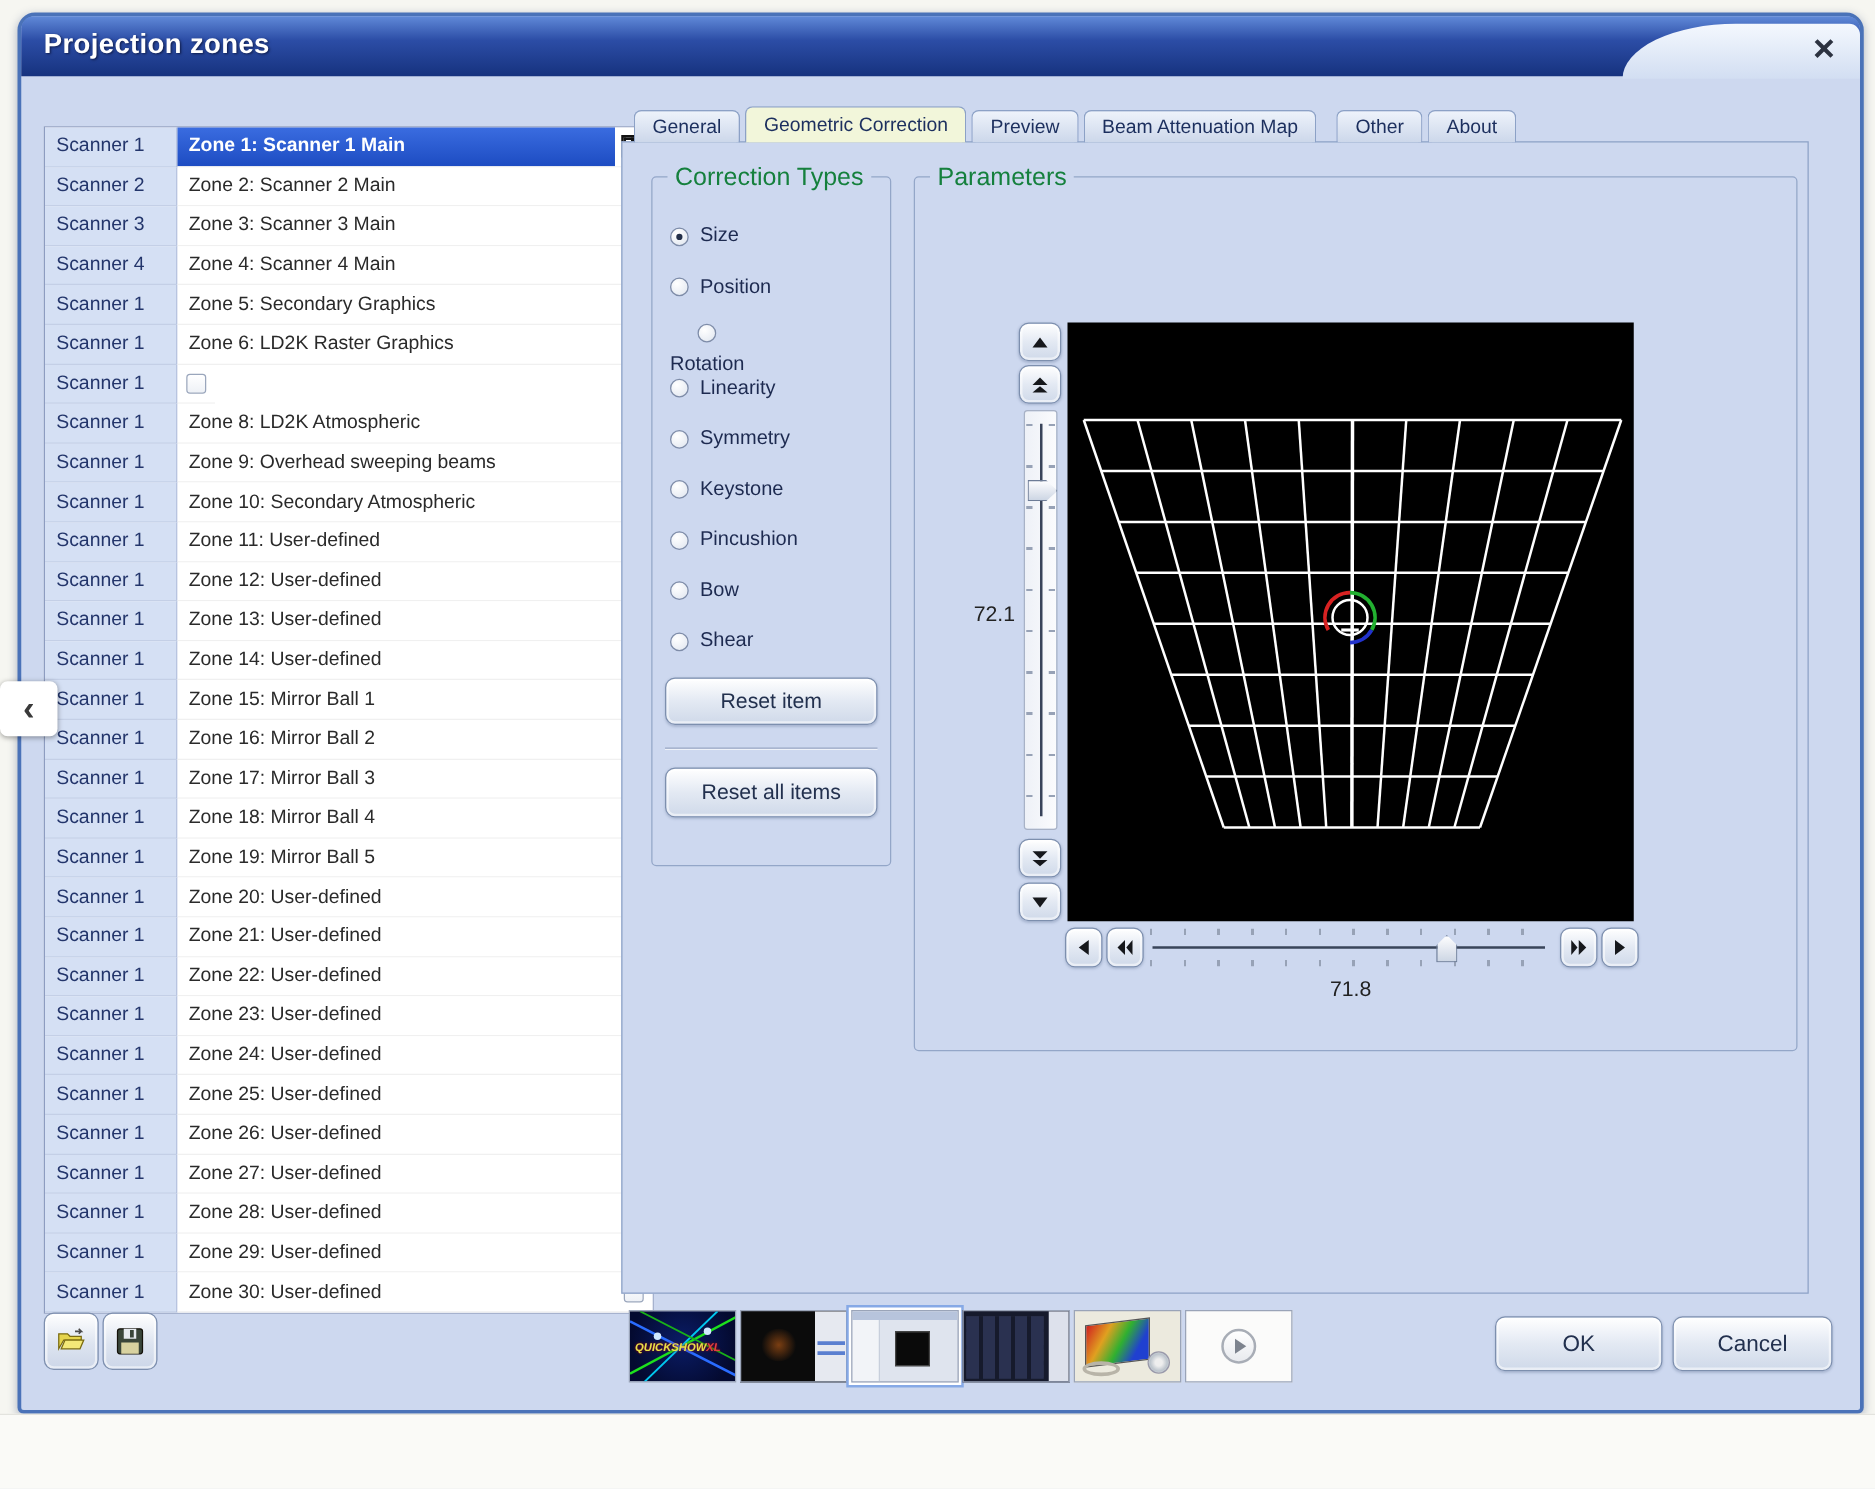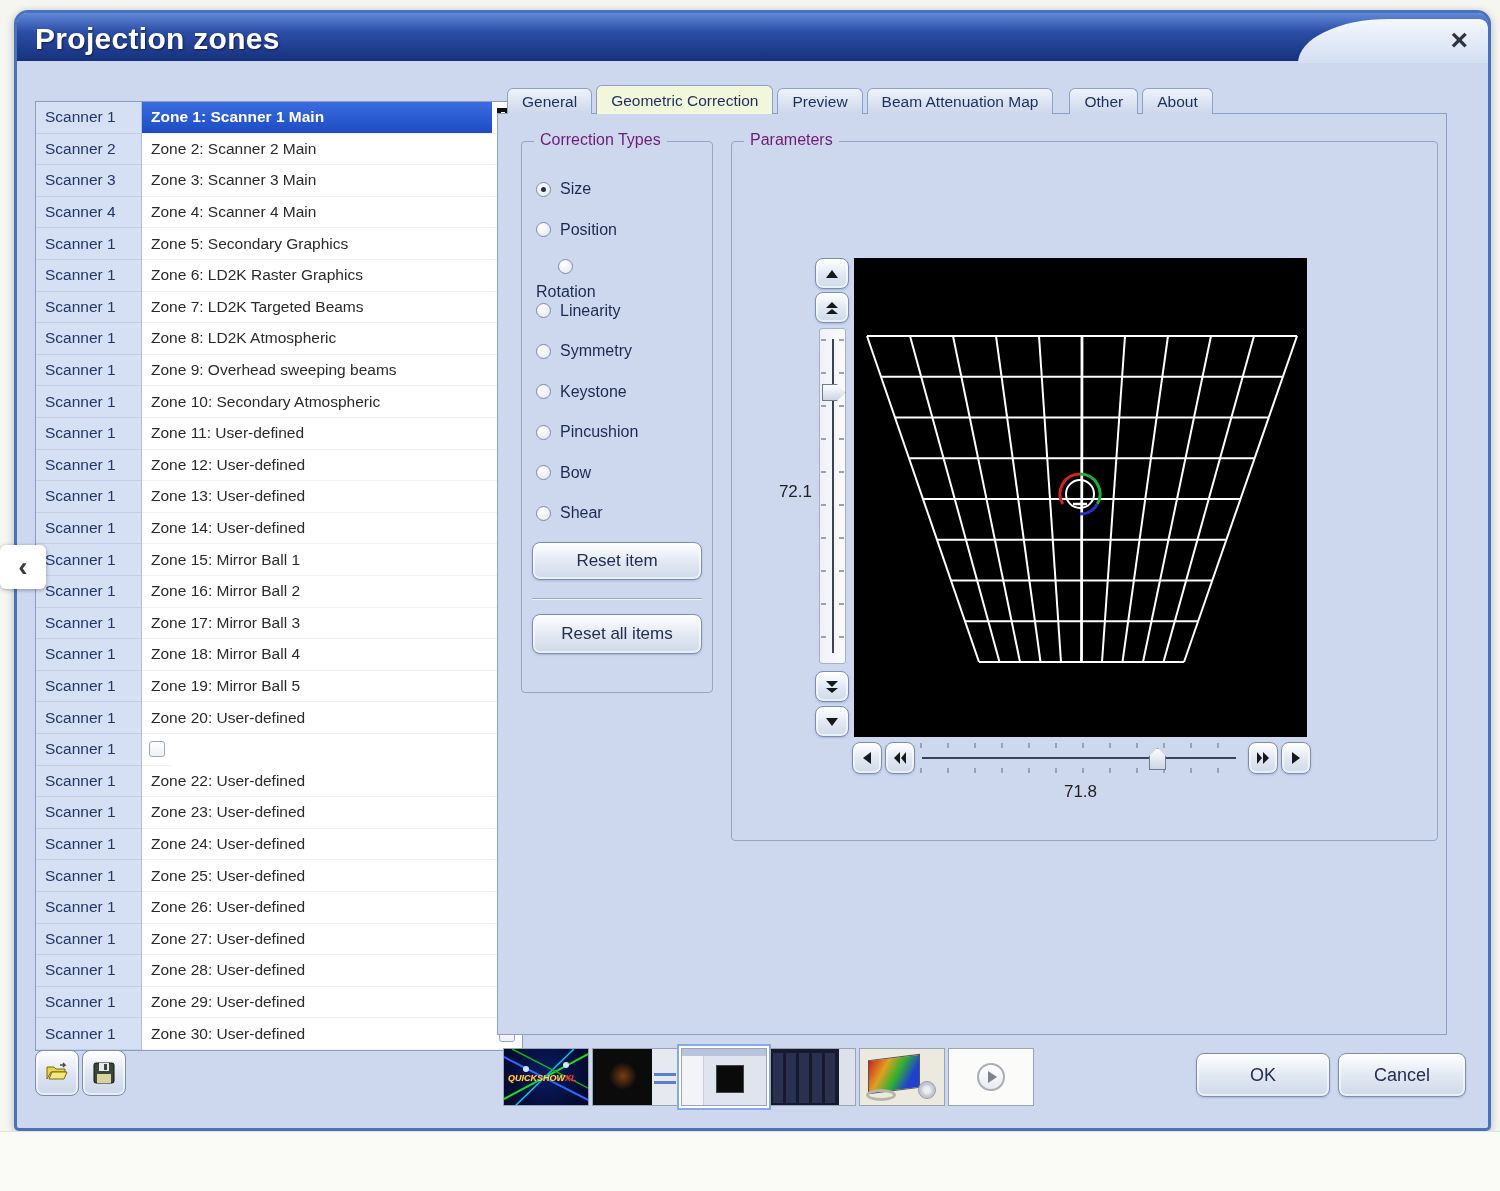--- a/index.html
+++ b/index.html
@@ -5,21 +5,21 @@
   html,body{margin:0;padding:0;}
   body{width:1500px;height:1191px;background:#f6f6f1;font-family:"Liberation Sans",sans-serif;overflow:hidden;position:relative;}
   *{box-sizing:border-box;}
 
   
   .dialog{position:absolute;left:14px;top:10px;width:1477px;height:1121px;
     background:#cdd8ef;border:3px solid #4a72b8;border-radius:14px 14px 5px 5px;
     box-shadow:0 2px 8px rgba(40,60,110,.35);}
   .titlebar{position:relative;height:48px;border-radius:10px 10px 0 0;
     background:linear-gradient(180deg,#6089d8 0%,#2c4da6 40%,#16327e 100%);}
-  .titlebar .title{position:absolute;left:18px;top:9px;color:#fff;font-size:30px;font-weight:bold;
+  .titlebar .title{position:absolute;left:18px;top:9px;color:#fff;font-size:22px;font-weight:bold;
     text-shadow:1px 1px 2px rgba(0,0,20,.6);letter-spacing:.3px;}
   .swoosh{position:absolute;right:0;top:6px;bottom:-2px;width:190px;
     background:linear-gradient(180deg,#f4f8fe 0%,#d2def2 100%);
     border-top-left-radius:95px 46px;border-top-right-radius:9px;}
   .swoosh .close-x{position:absolute;right:20px;top:2px;font-size:30px;font-weight:600;color:#2c3240;cursor:default;line-height:38px;}
 
   
   .zone-list{position:absolute;left:18px;top:88px;width:488px;height:950px;
     background:#fff;border:1px solid #8d9cc0;display:grid;grid-template-rows:repeat(30,1fr);}
   .zrow{display:flex;align-items:stretch;min-height:0;}
@@ -48,21 +48,21 @@
   .tab.active{background:#f2f6da;height:29px;padding-top:6px;font-size:15.5px;}
   .tab.gap{margin-left:12px;}
 
   
   .tabpage{position:absolute;left:480px;top:100px;width:950px;height:922px;
     border:1px solid #8ca1c6;background:#cdd8ef;z-index:1;}
 
   
   .groupbox{position:absolute;border:1px solid #93a6c8;border-radius:4px;}
   .groupbox .legend{position:absolute;top:-11px;left:12px;background:#cdd8ef;padding:0 6px;
-    color:#701a75;font-size:16px;}
+    color:#15803d;font-size:20px;}
   .gb-correction{left:23px;top:27px;width:192px;height:552px;}
   .gb-params{left:233px;top:27px;width:707px;height:700px;}
 
   
   .radio-row{position:absolute;left:14px;display:flex;align-items:center;gap:9px;height:22px;cursor:default;}
   .radio-circle{width:15px;height:15px;border-radius:50%;border:1px solid #7e8ca8;
     background:radial-gradient(circle at 35% 30%,#fff,#dfe5ef);position:relative;flex:none;}
   .radio-circle.on::after{content:"";position:absolute;left:4px;top:4px;width:5px;height:5px;border-radius:50%;background:#24304a;}
   .radio-label{color:#1d2a50;font-size:16px;}
 
@@ -194,21 +194,20 @@
       </div>
       <div class="zrow">
         <div class="scanner">Scanner 1</div>
         <div class="zone">Zone 6: LD2K Raster Graphics</div>
         <div class="chk">
           <span class="checkbox"></span>
         </div>
       </div>
       <div class="zrow">
         <div class="scanner">Scanner 1</div>
-        <div class="zone">Zone 7: LD2K Targeted Beams</div>
         <div class="chk">
           <span class="checkbox"></span>
         </div>
       </div>
       <div class="zrow">
         <div class="scanner">Scanner 1</div>
         <div class="zone">Zone 8: LD2K Atmospheric</div>
         <div class="chk">
           <span class="checkbox"></span>
         </div>
@@ -292,20 +291,21 @@
       </div>
       <div class="zrow">
         <div class="scanner">Scanner 1</div>
         <div class="zone">Zone 20: User-defined</div>
         <div class="chk">
           <span class="checkbox"></span>
         </div>
       </div>
       <div class="zrow">
         <div class="scanner">Scanner 1</div>
+        <div class="zone">Zone 21: User-defined</div>
         <div class="chk">
           <span class="checkbox"></span>
         </div>
       </div>
       <div class="zrow">
         <div class="scanner">Scanner 1</div>
         <div class="zone">Zone 22: User-defined</div>
         <div class="chk">
           <span class="checkbox"></span>
         </div>

